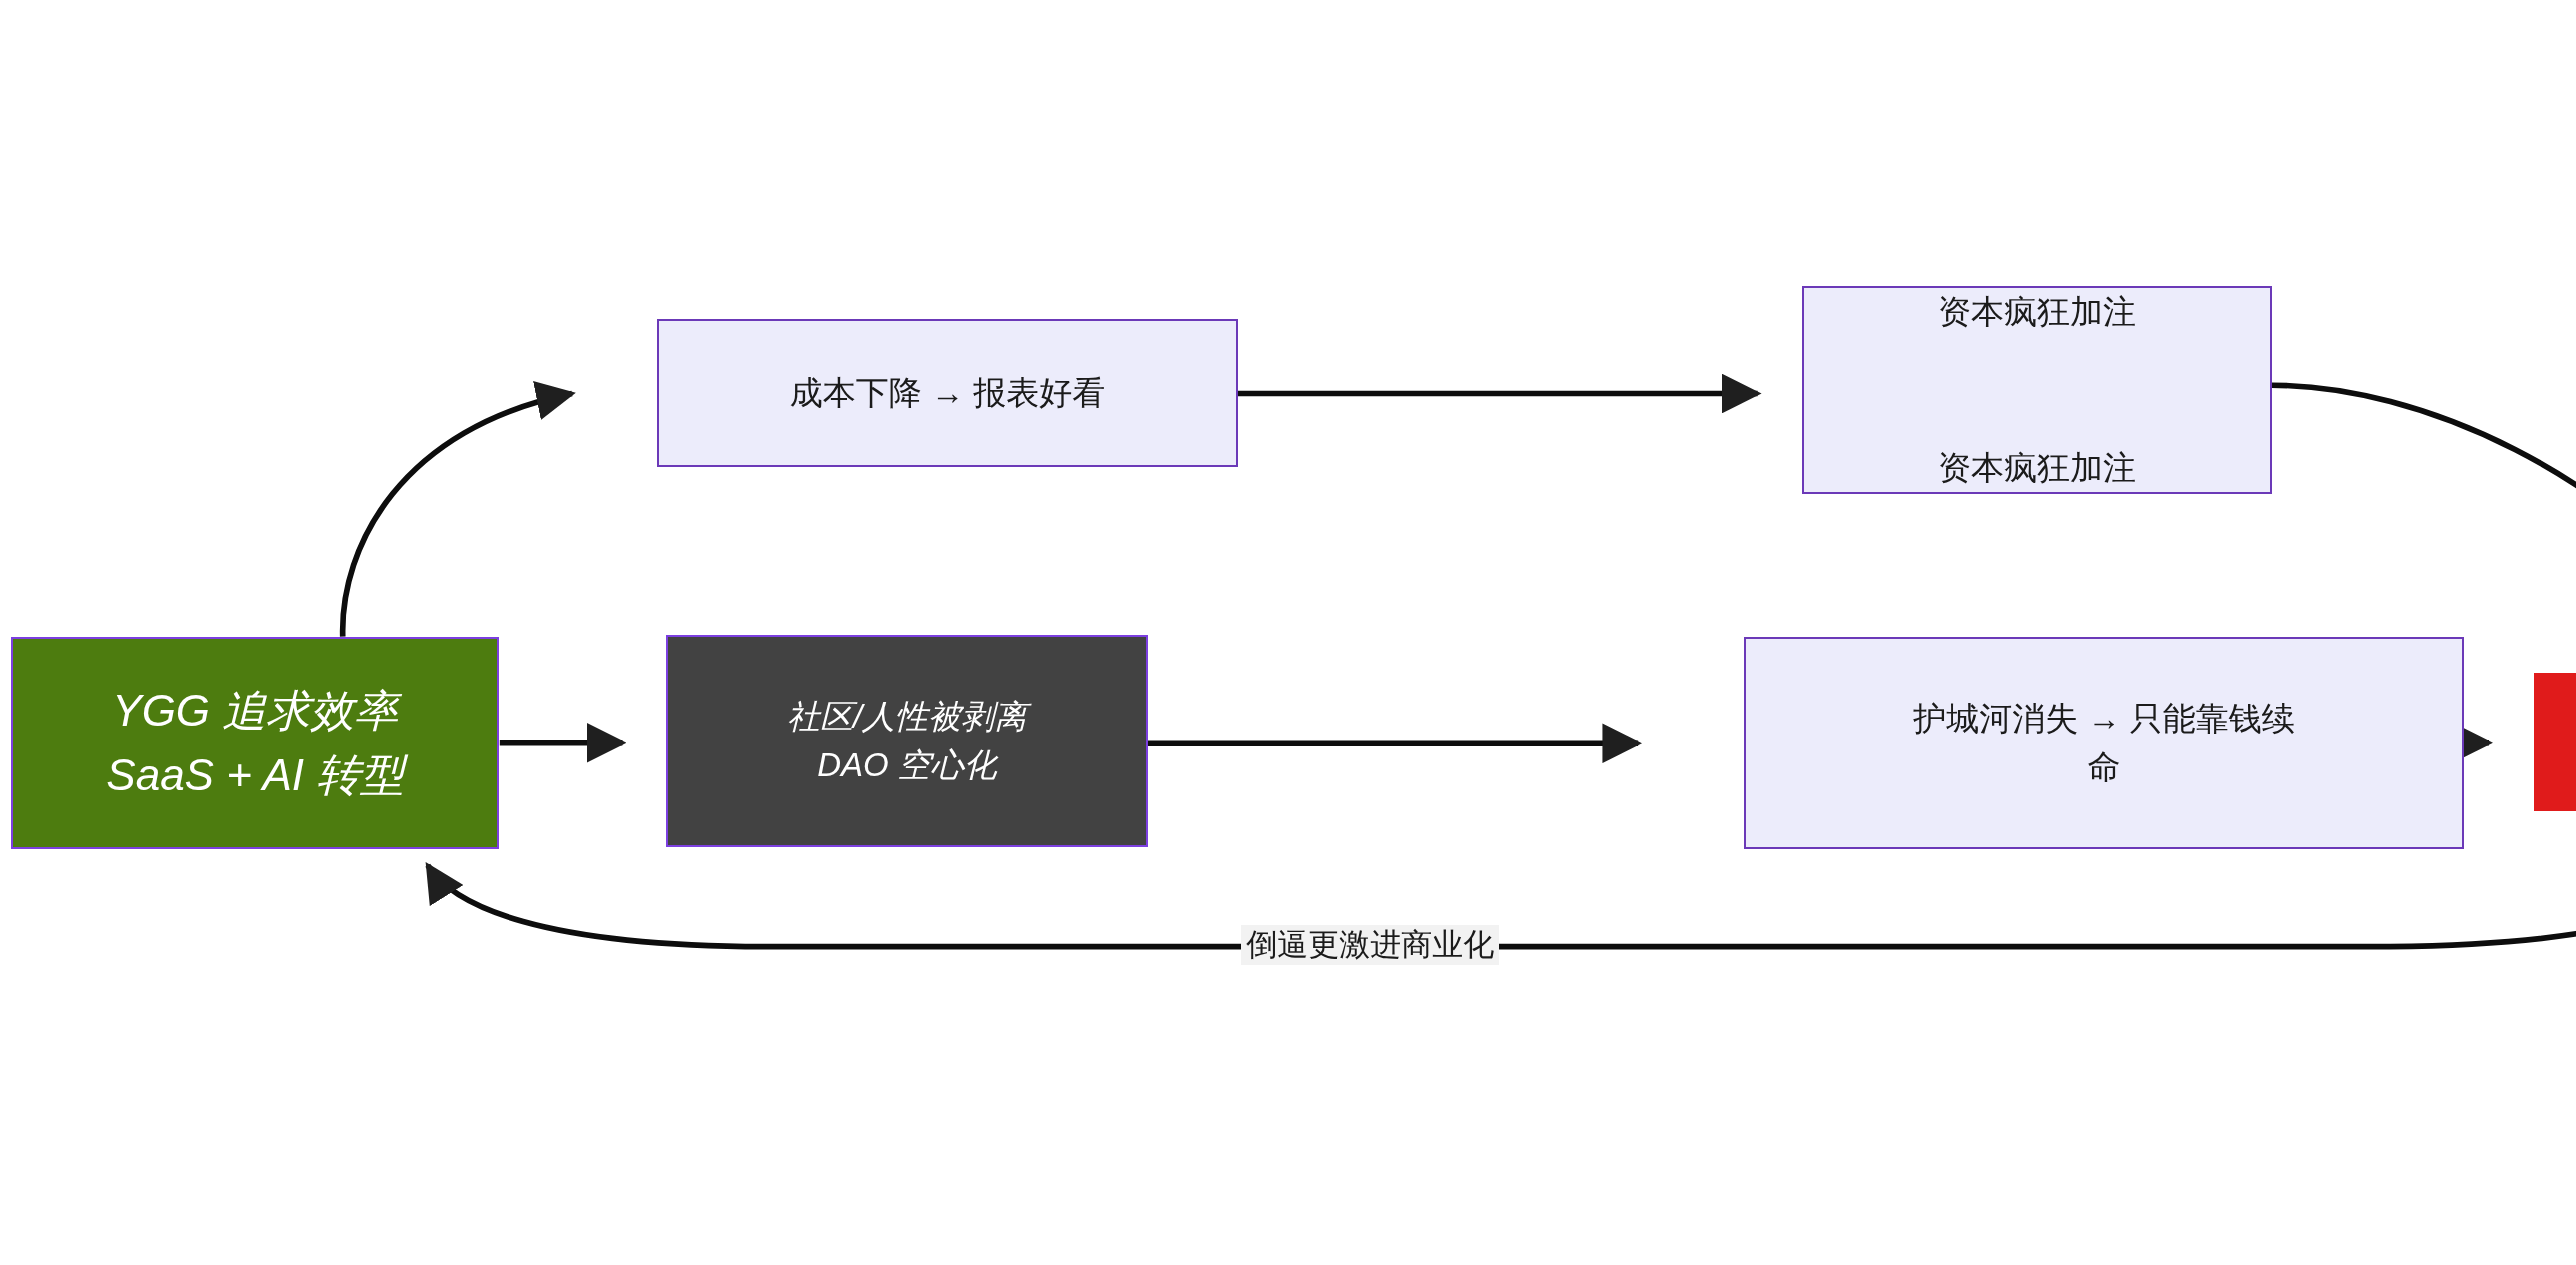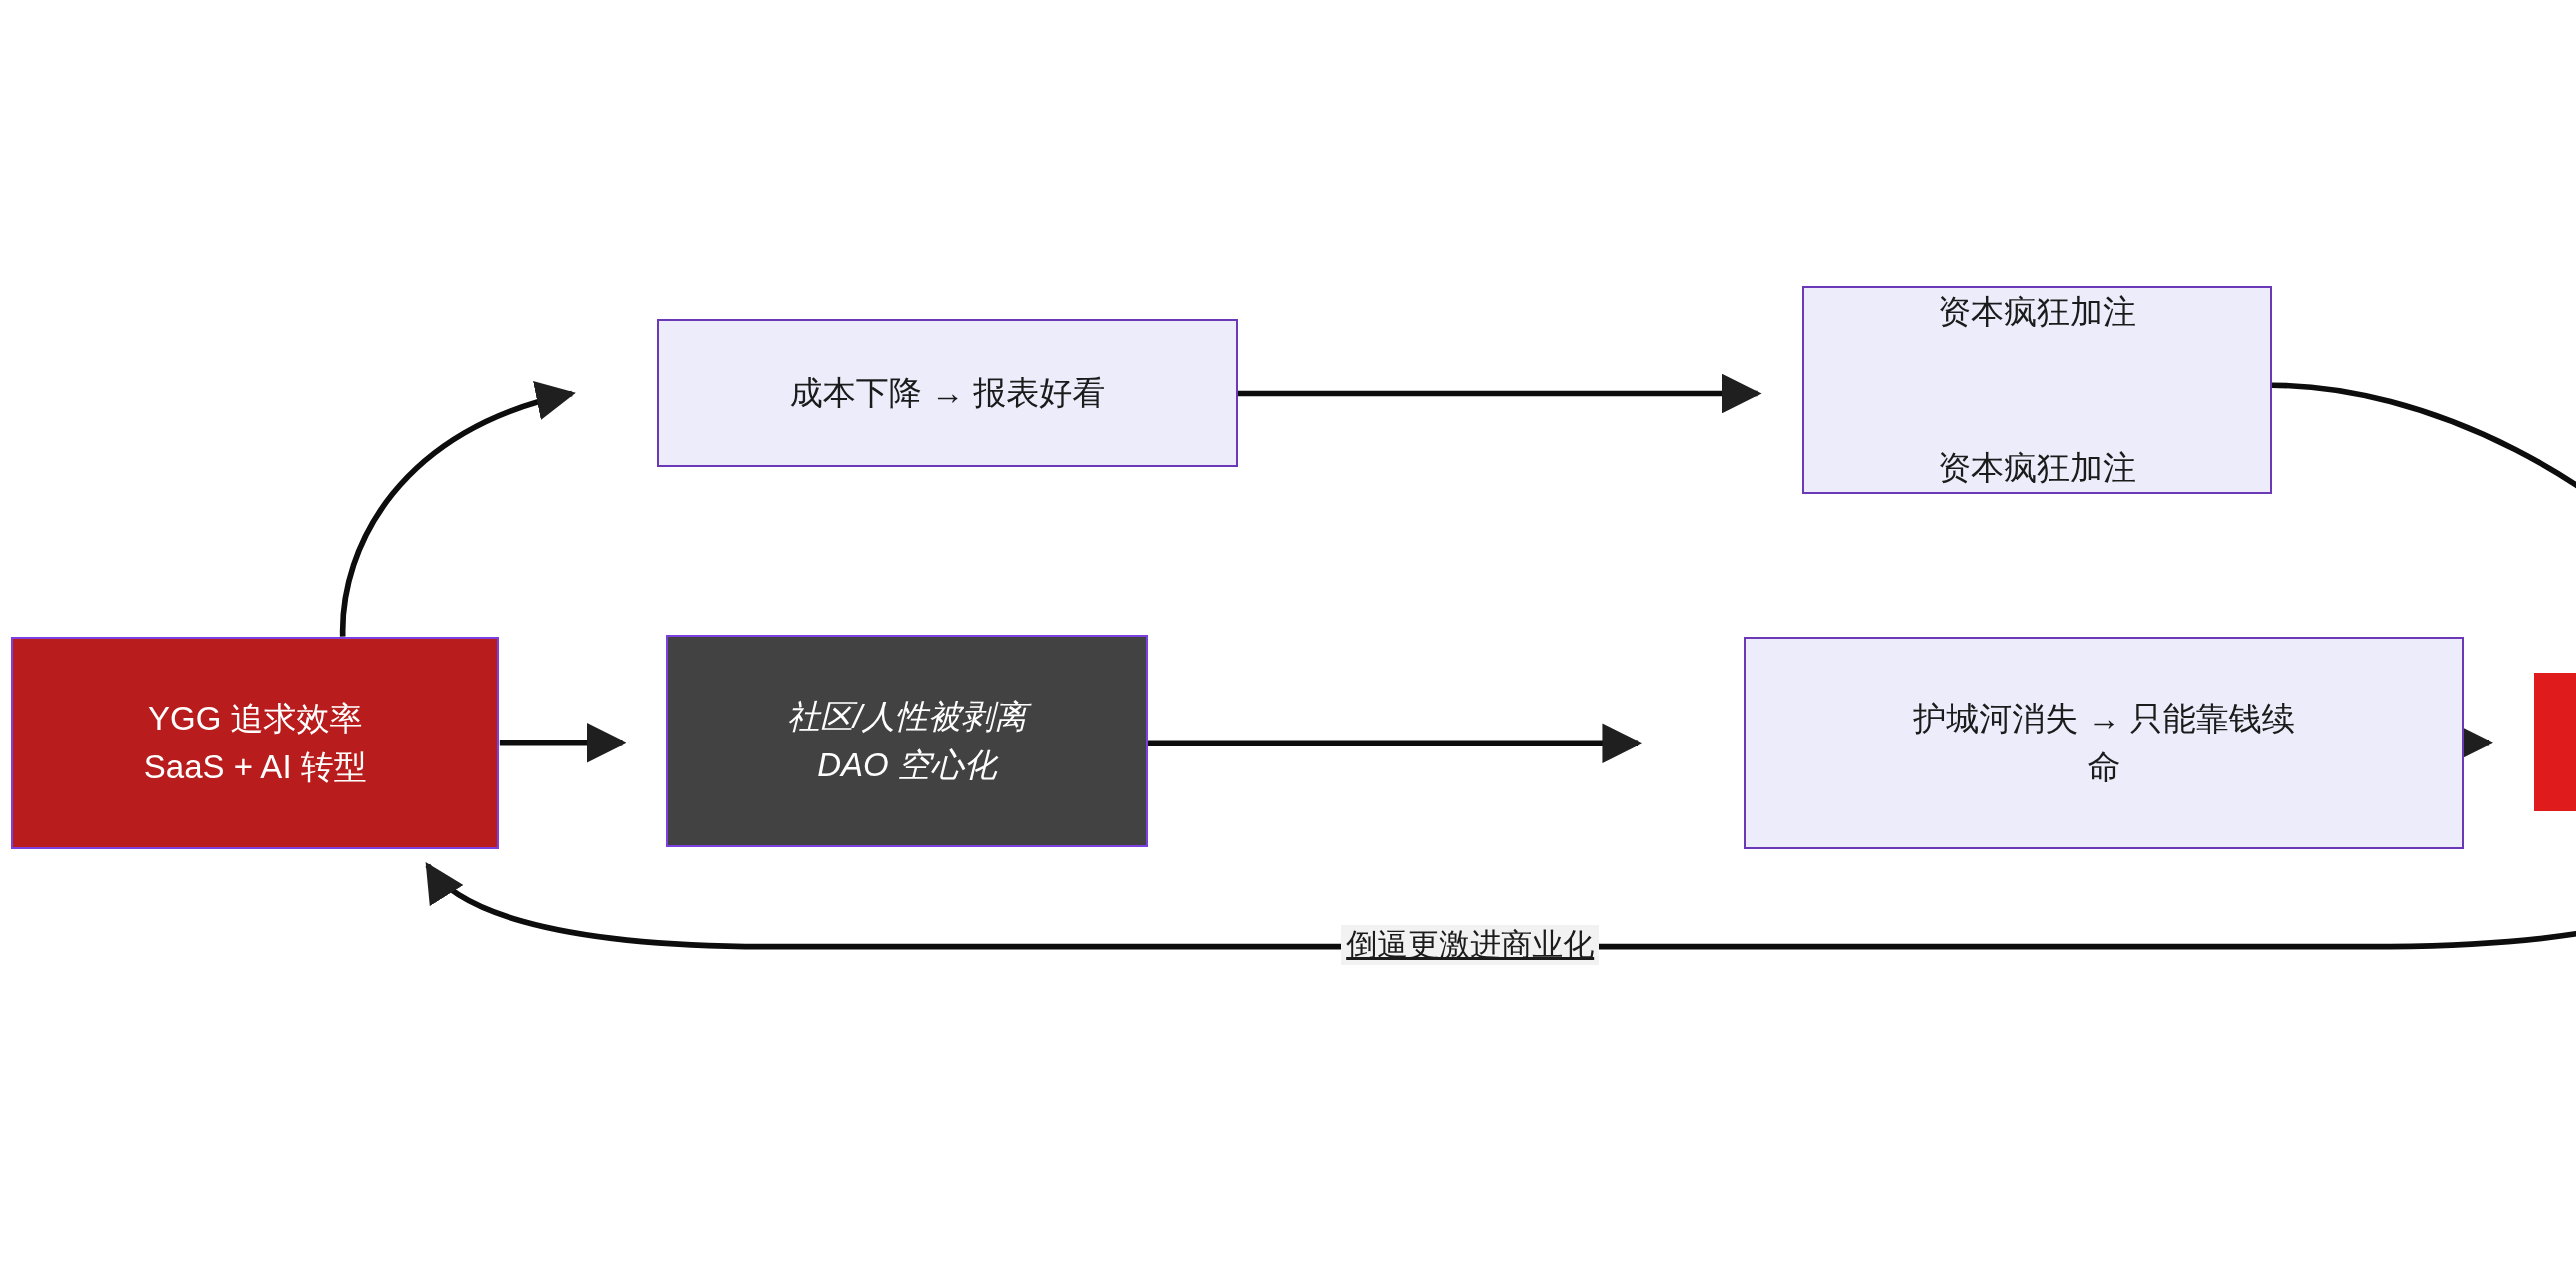--- a/index.html
+++ b/index.html
@@ -33,24 +33,25 @@
     flex-direction: column;
     align-items: center;
     justify-content: center;
     text-align: center;
     line-height: 1.45;
     white-space: pre-wrap;
   }
   .node .line { display: block; }
 
   .node-dark {
-    background: #b91c1c;
+    background: #4d7c0f;
     color: #ffffff;
     border: 2.6px solid #7c3fe0;
-    font-size: 33px;
+    font-size: 44px;
+    font-style: italic;
   }
   .node-gray {
     background: #424242;
     color: #ffffff;
     border: 2.6px solid #7c3fe0;
     font-size: 33px;
     font-style: italic;
   }
   .node-lav {
     background: #ececfb;
@@ -124,16 +125,16 @@
 
   <div class="node node-lav" style="left:1744px; top:637px; width:720px; height:212px;">
     <span class="line">护城河消失 → 只能靠钱续</span>
     <span class="line">命</span>
   </div>
 
   <div class="node node-red" style="left:2534px; top:673px; width:616px; height:138px;">
     
   </div>
 
-  <div class="edge-label" style="left:1341px; top:925px;text-decoration:underline;">倒逼更激进商业化</div>
+  <div class="edge-label" style="left:1241px; top:925px;">倒逼更激进商业化</div>
 
 </div>
 
 
 </body></html>

